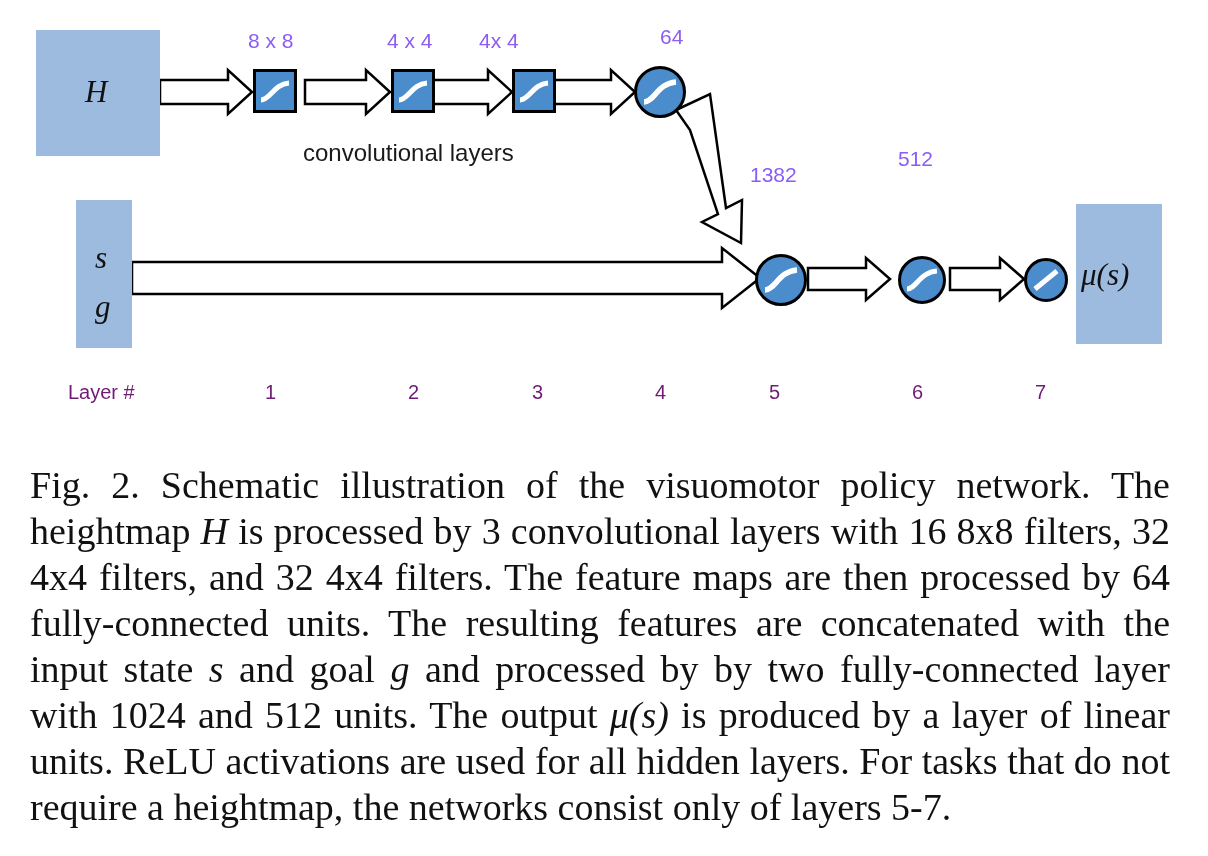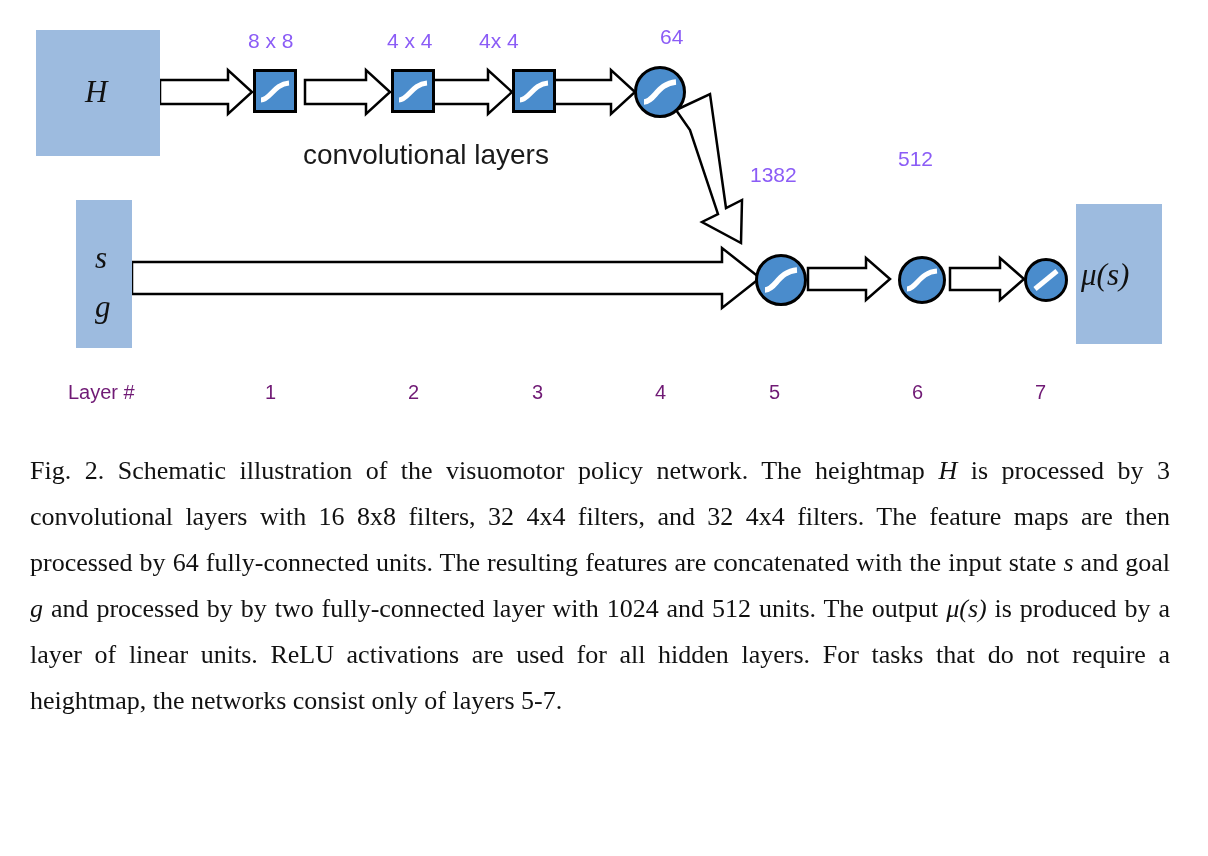--- a/index.html
+++ b/index.html
@@ -42,21 +42,21 @@
   .lbl-italic {
     position: absolute;
     font-family: "Liberation Serif", serif;
     font-style: italic;
     font-size: 31px;
     color: #111111;
     white-space: nowrap;
   }
   .lbl-sub {
     position: absolute;
-    font-size: 28px;
+    font-size: 24px;
     color: #1a1a1a;
     white-space: nowrap;
   }
   .lbl-layer {
     position: absolute;
     font-size: 20px;
     color: #701a75;
     white-space: nowrap;
     text-align: center;
   }
@@ -82,24 +82,24 @@
   }
   .neuron .sig {
     position: absolute;
     left: 0; top: 0; right: 0; bottom: 0;
   }
 
   
   #caption {
     position: absolute;
     left: 30px;
-    top: 448px;
+    top: 462px;
     width: 1140px;
     font-family: "Liberation Serif", serif;
-    font-size: 26px;
+    font-size: 38px;
     line-height: 46px;
     color: #111111;
     text-align: justify;
   }
   #caption .it { font-style: italic; }
 </style>
 </head>
 <body>
 
 <div id="stage">

